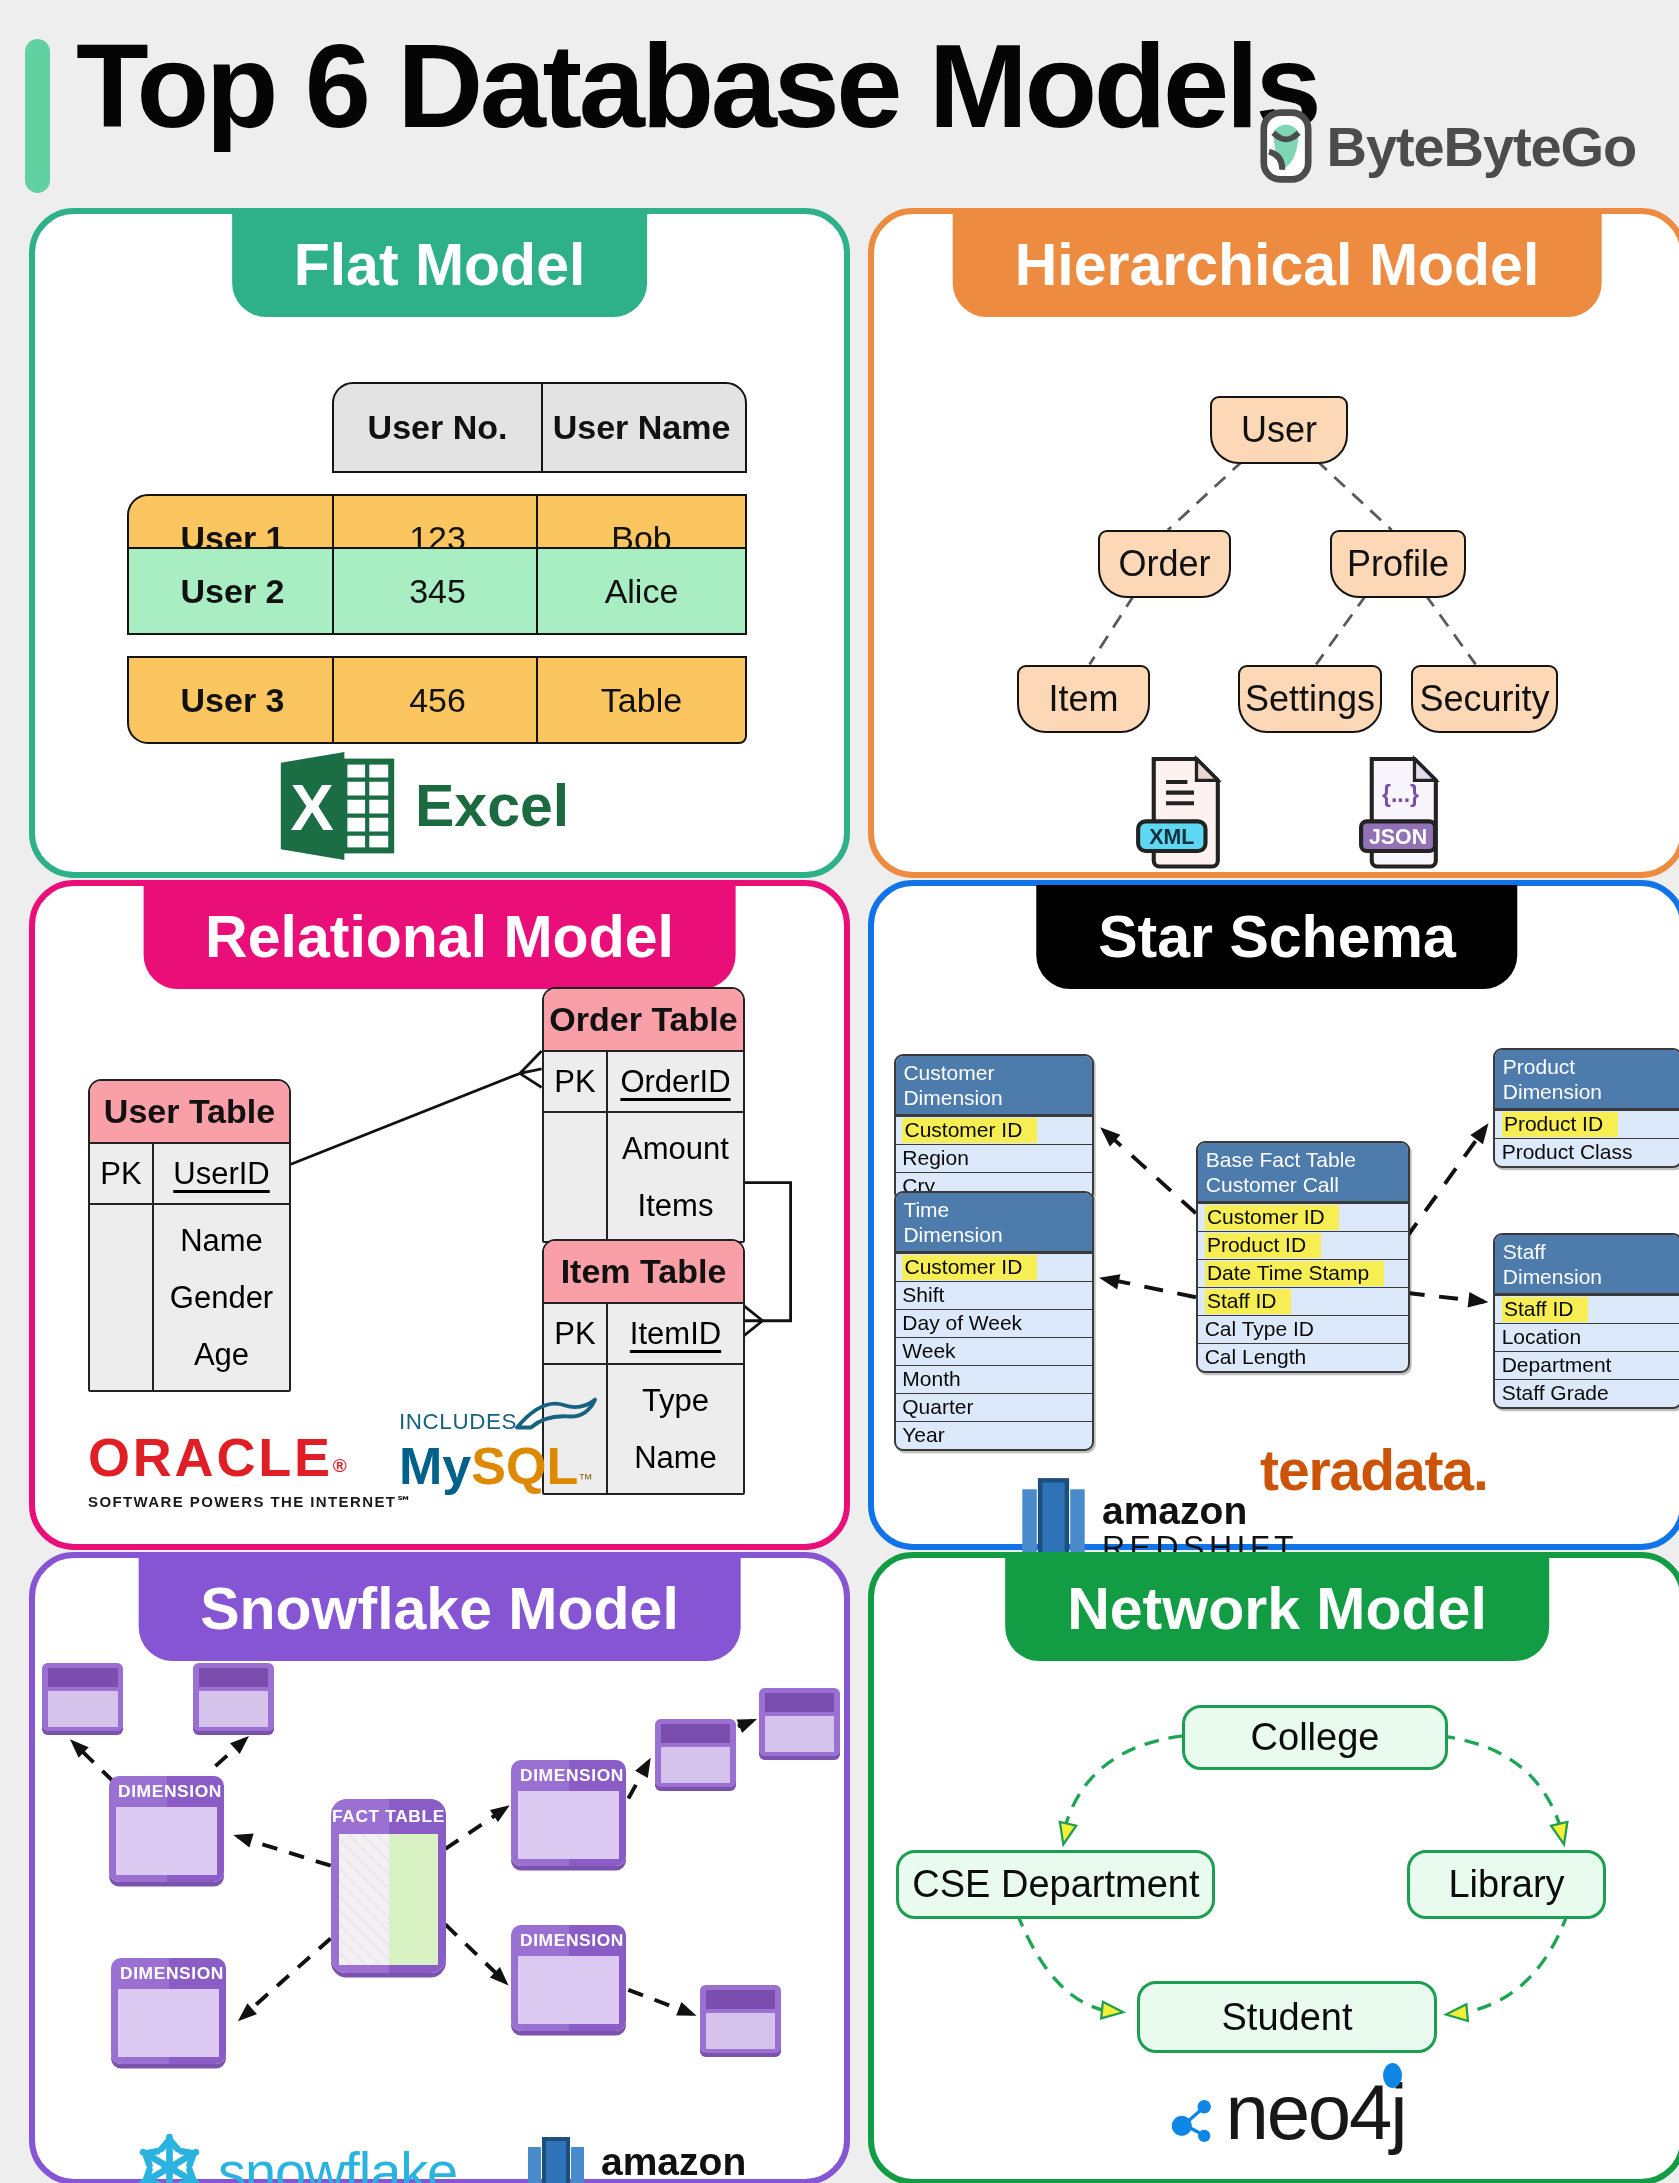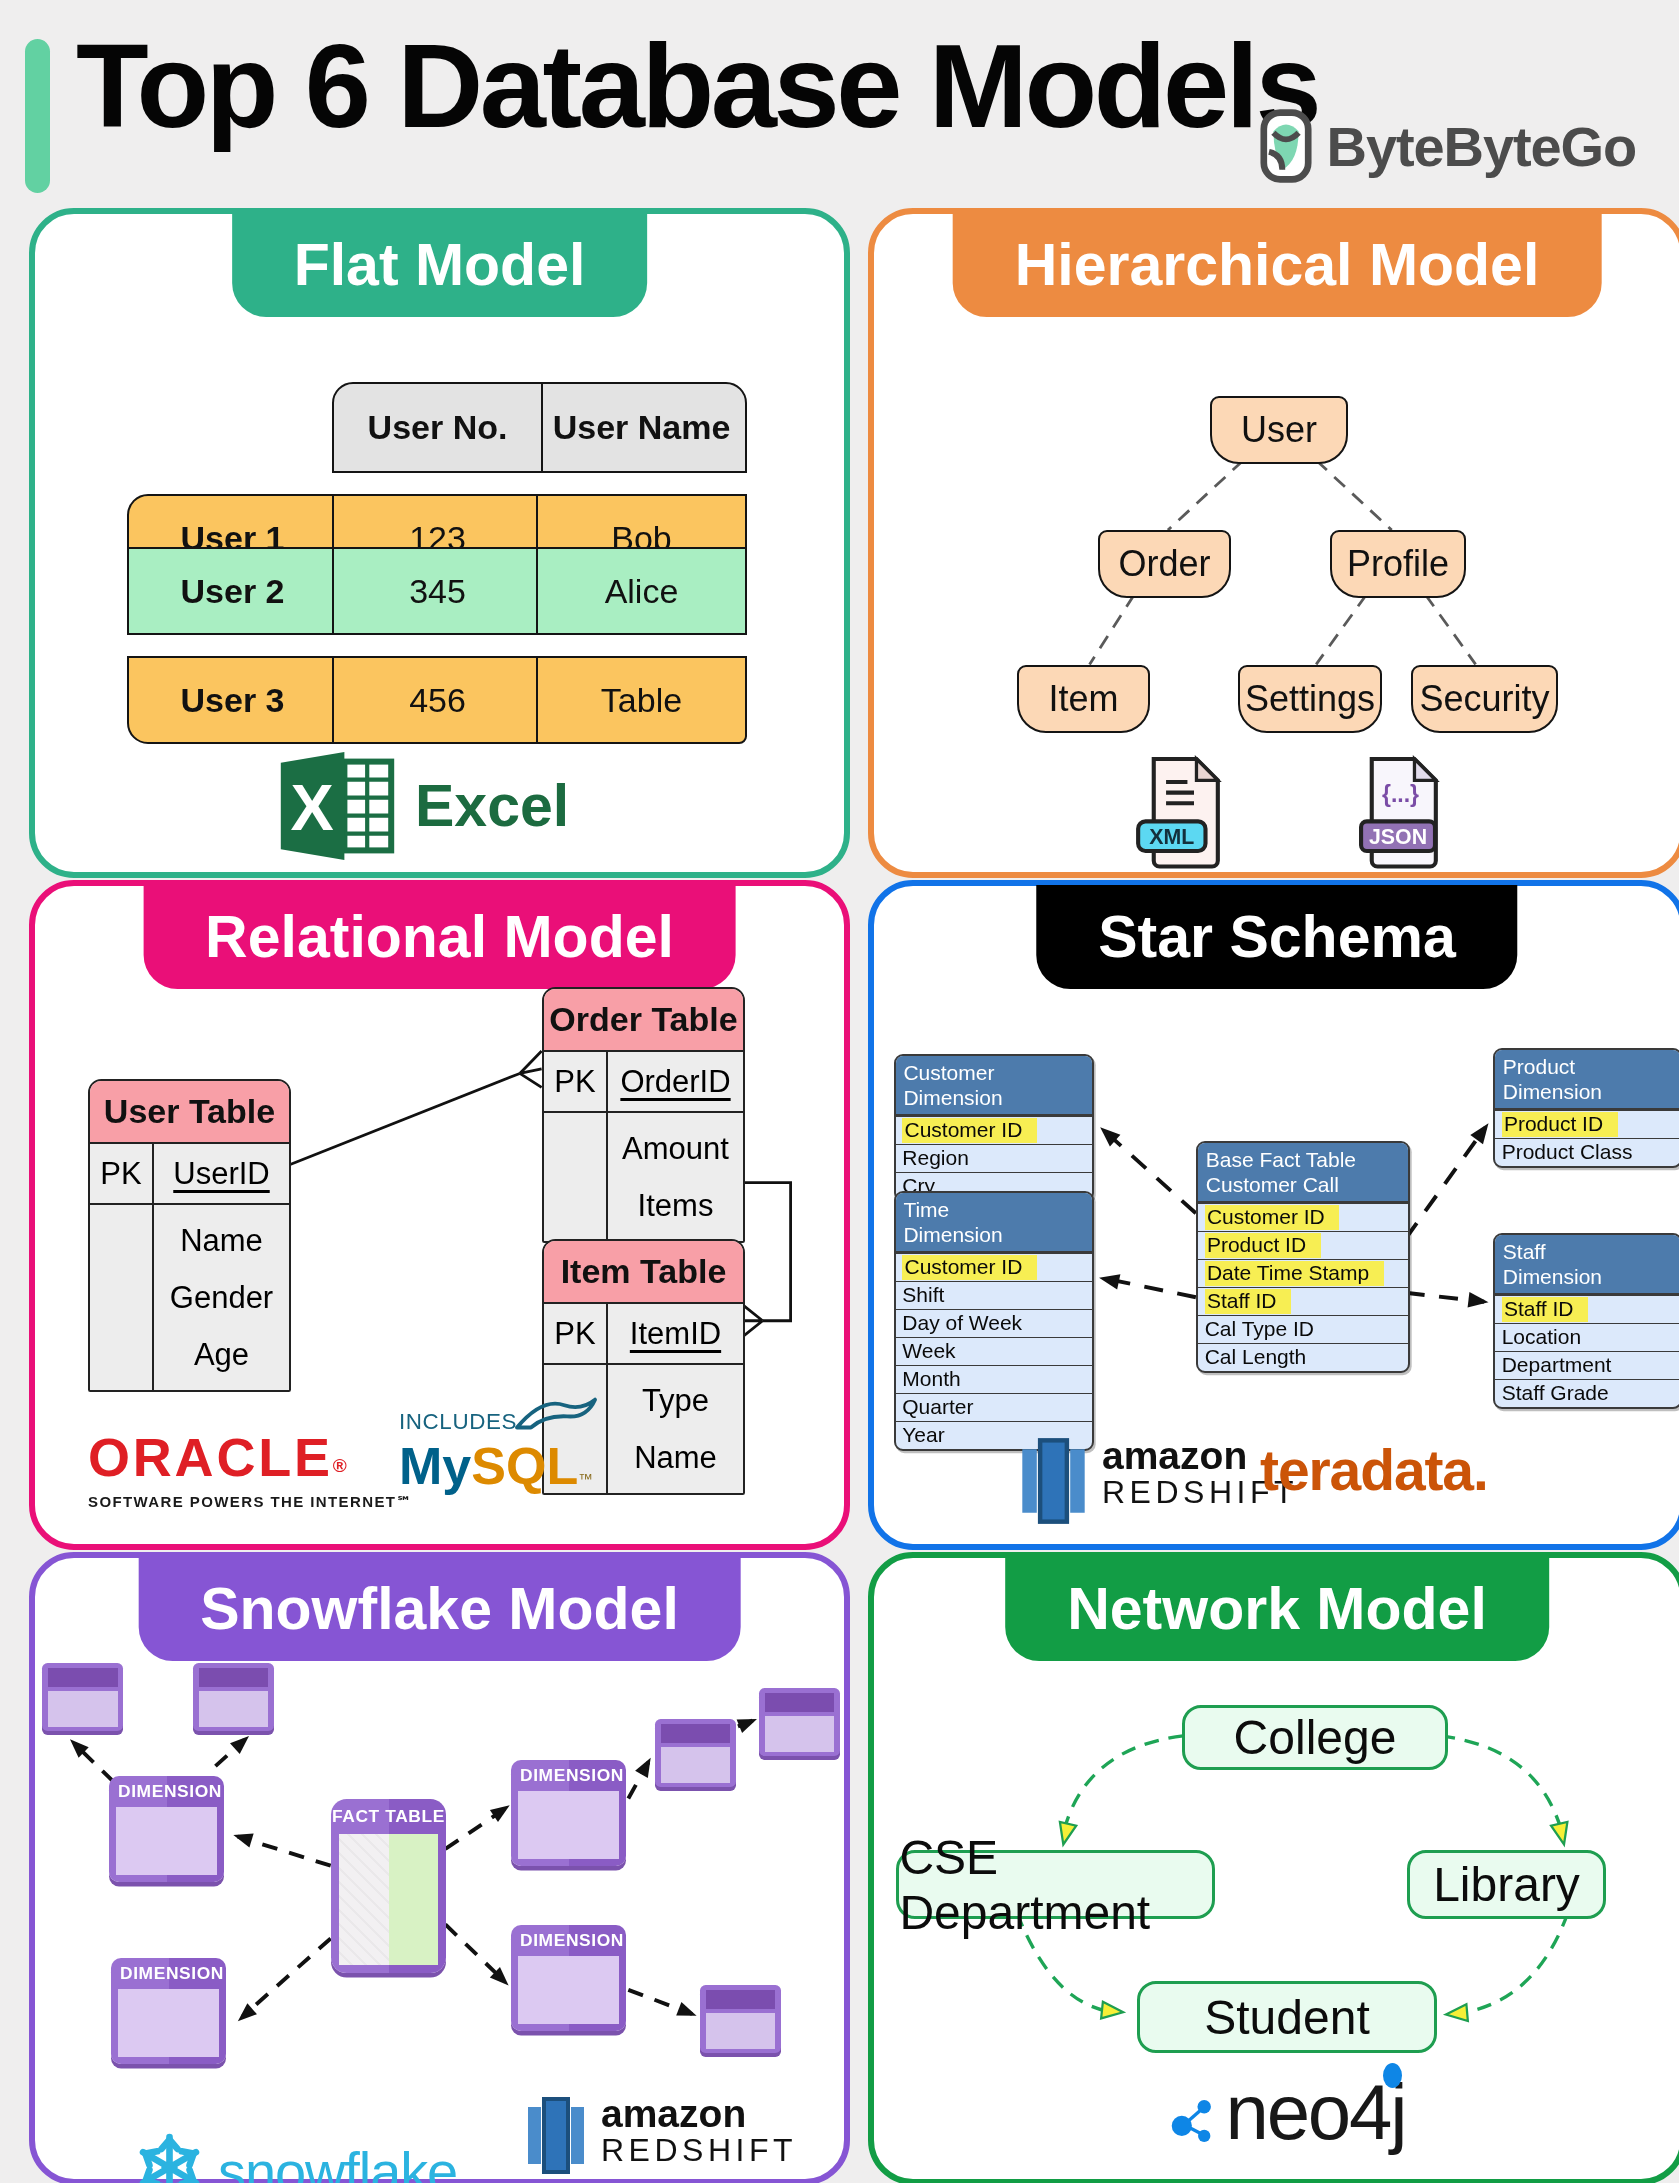--- a/index.html
+++ b/index.html
@@ -46,42 +46,42 @@
   #mysql-logo .mmy{font-size:52px;font-weight:700;color:#00618a;}
   #mysql-logo .msql{font-size:52px;font-weight:700;color:#dd8a00;}
   #mysql-logo .mtm{font-size:14.6px;color:#8a6d1f;}
   
   .star-table{position:absolute;border:2.2px solid #3a3a3a;border-radius:9px;overflow:hidden;background:#dce9fb;box-shadow:1.7px 2.2px 0 rgba(0,0,0,.25);}
   .st-h{background:#4d7bac;color:#fff;font-size:21px;line-height:25px;padding:3.9px 7.8px;border-bottom:2.2px solid #3a3a3a;}
   .st-r{height:27px;display:flex;align-items:center;padding-left:6.7px;font-size:21px;color:#0a0a0a;border-top:1.7px solid #3a3a3a;}
   .st-r:first-of-type{border-top:none;}
   .st-r .hl{background:#f7ee53;padding:0.6px 14.6px 0.6px 2.2px;}
   #redshift-star{left:148px;top:551px;}
-  .redshift{display:flex;align-items:flex-start;gap:17px;}
+  .redshift{display:flex;align-items:flex-end;gap:17px;margin-top:40px;}
   .rs-amazon{font-size:39px;font-weight:700;color:#111;line-height:37px;}
   .rs-red{font-size:32px;color:#111;letter-spacing:4.5px;line-height:36px;}
   #teradata-logo{left:386px;top:551px;font-size:57px;font-weight:700;color:#cb5408;letter-spacing:-1.1px;}
   
   .sf-fact{position:absolute;background:linear-gradient(90deg,#9a70d2 50%,#8a5cc5 50%);border-radius:15.7px;box-shadow:0 4.5px 0 #7b52ad;}
   .sf-fact .sf-title{height:35px;display:flex;align-items:center;justify-content:center;color:#fff;font-weight:700;font-size:17.4px;letter-spacing:0.6px;}
   .sf-fact .sf-body{position:absolute;left:7.8px;right:7.8px;top:35px;bottom:7.8px;display:flex;}
   .sf-fact .sf-body .w{width:50%;background:repeating-linear-gradient(45deg,#f2f0f2 0 7.8px,#eae8ea 7.8px 10px);}
   .sf-fact .sf-body .g{width:50%;background:#d8f2c4;}
   .sf-dim{position:absolute;background:linear-gradient(90deg,#9a70d2 50%,#8a5cc5 50%);border-radius:10px;box-shadow:0 4.5px 0 #7b52ad;}
   .sf-dim .sf-label{height:31px;display:flex;align-items:center;color:#fff;font-weight:700;font-size:17.4px;padding-left:9px;letter-spacing:0.6px;}
   .sf-dim .sf-dbody{position:absolute;left:6.7px;right:6.7px;top:31px;bottom:6.7px;background:#dcc9f2;}
   .sf-sm{position:absolute;width:81px;height:68px;background:#9a70d2;border-radius:5.6px;box-shadow:0 3.9px 0 #7b52ad;}
   .sf-sm .bar{position:absolute;left:5.6px;right:5.6px;top:4.5px;height:19px;background:#7b4daf;}
   .sf-sm .bod{position:absolute;left:5.6px;right:5.6px;top:28px;bottom:4.5px;background:#d5c3ec;}
   #snowflake-logo{left:98px;top:529px;display:flex;align-items:flex-end;gap:12px;margin-top:44px;}
   #snowflake-logo .sf-text{font-size:56px;color:#2bb3e0;font-weight:500;letter-spacing:-1.1px;}
   #redshift-snow{left:493px;top:537px;}
   
   .nnode{position:absolute;background:#e9fbef;border:3.4px solid #1e9e50;border-radius:19px;display:flex;align-items:center;justify-content:center;
-         font-size:48px;color:#0c0c0c;}
+         font-size:38px;color:#0c0c0c;}
   #neo4j-logo{left:291px;top:521px;display:flex;align-items:flex-end;gap:4.5px;}
   #neo4j-logo .neo-text{font-size:78px;font-weight:500;color:#181818;letter-spacing:-2.2px;line-height:67px;position:relative;}
   #neo4j-logo .jdot{position:absolute;right:3.4px;top:-15.7px;width:19px;height:25px;border-radius:50%;background:#0e86e6;}
   svg.overlay{position:absolute;left:0;top:0;pointer-events:none;}
 </style>
 </head>
 <body>
 
 <div class="abs" id="accent-bar"></div>
 <div class="abs" id="main-title">Top 6 Database Models</div>

